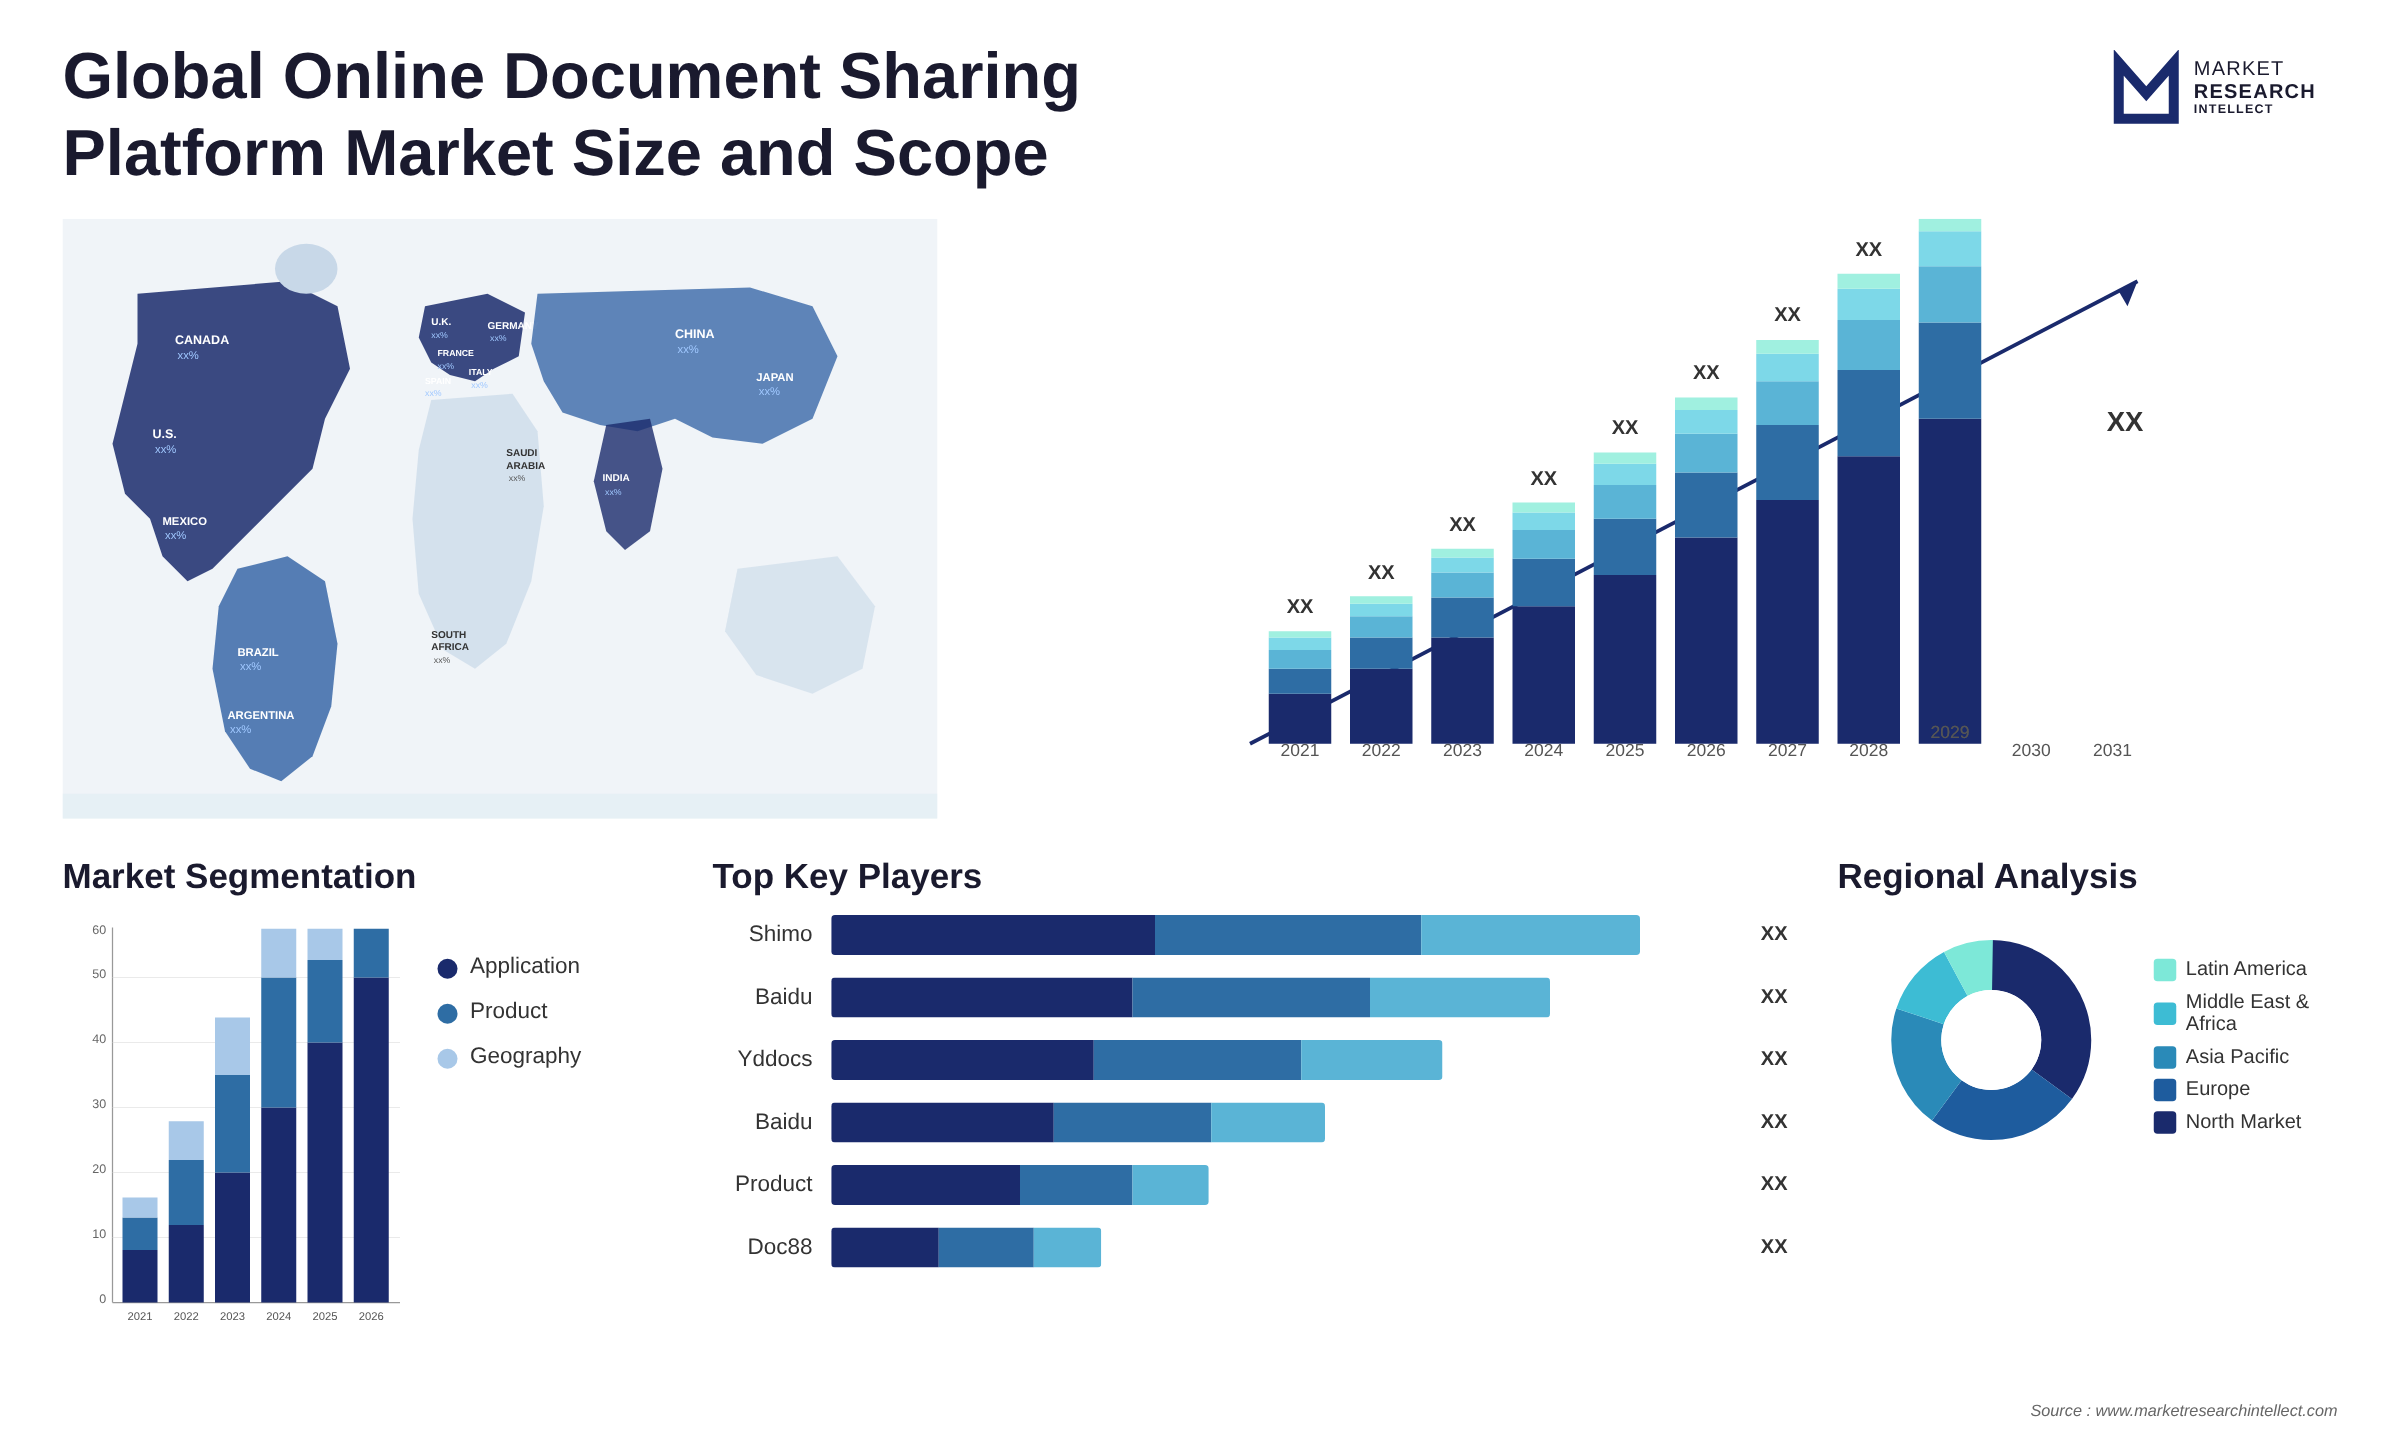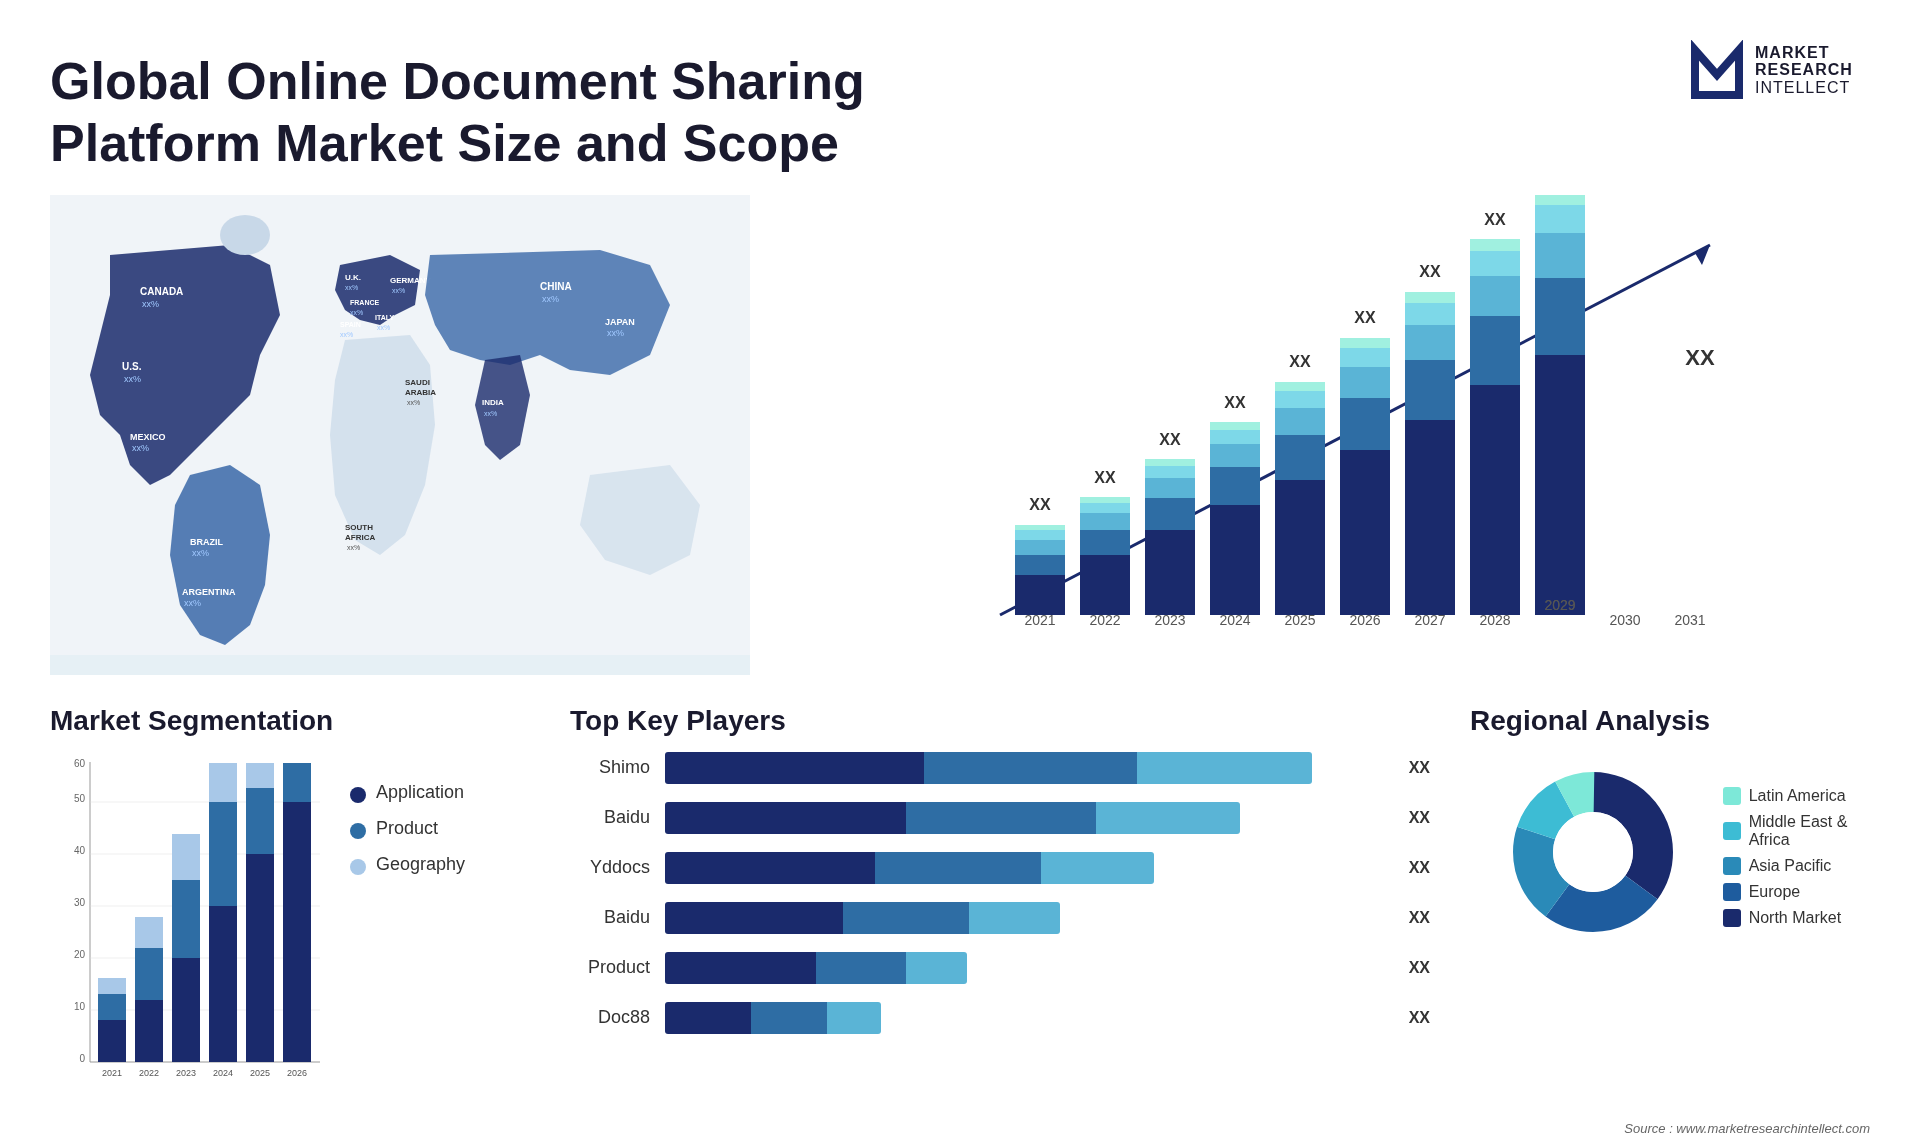--- a/index.html
+++ b/index.html
@@ -25,21 +25,20 @@
       align-items: flex-start;
       margin-bottom: 20px;
     }
 
     .main-title {
       font-size: 52px;
       font-weight: 700;
       color: #1a1a2e;
       max-width: 900px;
       line-height: 1.2;
-      margin-top: 20px;
     }
 
     .logo-area {
       display: flex;
       flex-direction: column;
       align-items: center;
       gap: 4px;
     }
 
     .logo-box {
@@ -55,23 +54,23 @@
       width: 55px;
       height: 60px;
     }
 
     .logo-text {
       display: flex;
       flex-direction: column;
       line-height: 1.1;
     }
 
-    .logo-text .market { font-size: 16px; font-weight: 700; color: #1a1a2e; letter-spacing: 1px; }
+    .logo-text .market { font-size: 16px; font-weight: 400; color: #1a1a2e; letter-spacing: 1px; }
     .logo-text .research { font-size: 16px; font-weight: 800; color: #1a1a2e; letter-spacing: 1px; }
-    .logo-text .intellect { font-size: 16px; font-weight: 400; color: #1a1a2e; letter-spacing: 1px; }
+    .logo-text .intellect { font-size: 10px; font-weight: 700; color: #1a1a2e; letter-spacing: 1px; }
 
     
     .top-section {
       display: flex;
       gap: 40px;
       height: 480px;
       margin-bottom: 30px;
     }
 
     

